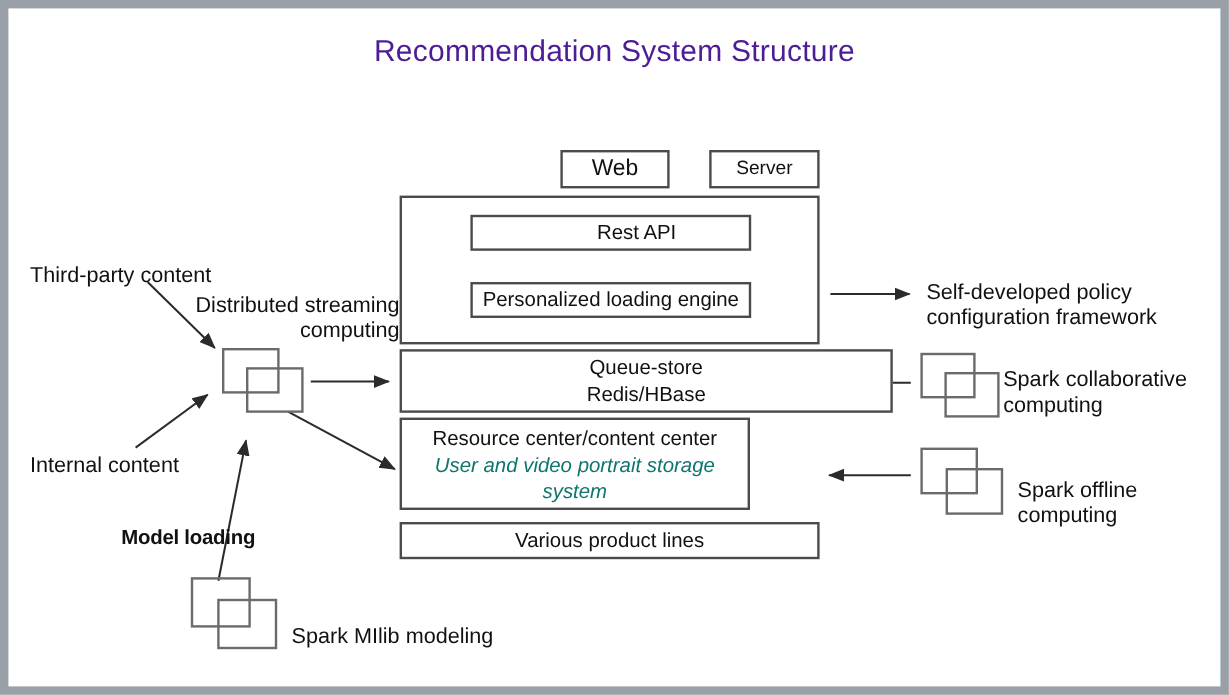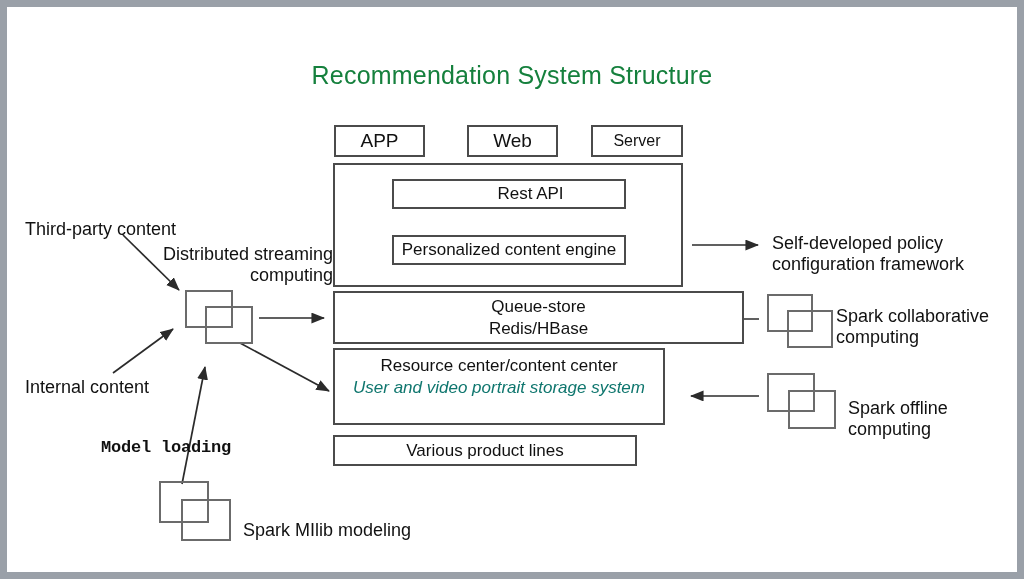--- a/index.html
+++ b/index.html
@@ -12,25 +12,25 @@
   #canvas{position:absolute;inset:0;}
 
   
   #wires{position:absolute;left:0;top:0;width:1010px;height:565px;overflow:visible;}
 
   .rbox{position:absolute;box-sizing:border-box;border:2px solid #4b4b4b;
         background:#fff;display:flex;align-items:center;justify-content:center;
         text-align:center;color:#111;}
 
   .title{position:absolute;left:0;right:0;top:22px;text-align:center;
-         font-size:25px;color:#15803d;letter-spacing:.2px;margin-top:32px;}
+         font-size:25px;color:#4c1d95;letter-spacing:.2px;}
 
   .lbl{position:absolute;color:#111;line-height:1.18;}
 
-  .lbl.heavy{font-family:Liberation Mono, monospace;font-weight:600;letter-spacing:-0.2px;}
+  .lbl.heavy{font-family:Liberation Sans, sans-serif;font-weight:600;letter-spacing:-0.2px;}
 
   .green{color:#0f766e;font-style:italic;}
 
   
   .sqicon{position:absolute;}
   .sqicon i{position:absolute;display:block;box-sizing:border-box;
             border:2px solid #6b6b6b;background:transparent;}
   .sqicon i.a{left:0;top:0;}
   .sqicon i.b{background:transparent;}
 
@@ -61,53 +61,50 @@
 
       <line x1="233" y1="336" x2="322" y2="384" stroke="#2b2b2b" stroke-width="1.7" marker-end="url(#ah)"></line>
 
       <line x1="685" y1="238" x2="751" y2="238" stroke="#2b2b2b" stroke-width="1.7" marker-end="url(#ah)"></line>
 
       <line x1="752" y1="312" x2="684" y2="312" stroke="#2b2b2b" stroke-width="1.7" marker-end="url(#ah)"></line>
 
       <line x1="752" y1="389" x2="684" y2="389" stroke="#2b2b2b" stroke-width="1.7" marker-end="url(#ah)"></line>
     </svg>
 
-    <div class="rbox" style="left:327px;top:118px;width:91px;height:32px;font-size:19px;">
-      <span>APP</span>
-    </div>
 
     <div class="rbox" style="left:460px;top:118px;width:91px;height:32px;font-size:19px;">
       <span>Web</span>
     </div>
 
     <div class="rbox" style="left:584px;top:118px;width:92px;height:32px;font-size:16px;">
       <span>Server</span>
     </div>
 
     <div class="stackbox" style="left:326px;top:156px;width:350px;height:124px;"></div>
 
     <div class="rbox" style="left:385px;top:172px;width:234px;height:30px;font-size:17px;padding-left:43px;">
       <span>Rest API</span>
     </div>
 
     <div class="rbox" style="left:385px;top:228px;width:234px;height:30px;font-size:17px;">
-      <span>Personalized content engine</span>
+      <span>Personalized loading engine</span>
     </div>
 
     <div class="rbox" style="left:326px;top:284px;width:411px;height:53px;flex-direction:column;font-size:17px;line-height:1.25;">
       <span>Queue-store</span>
       <span>Redis/HBase</span>
     </div>
 
-    <div class="rbox" style="left:326px;top:341px;width:332px;height:77px;flex-direction:column;justify-content:flex-start;padding-top:5px;font-size:17px;line-height:1.3;">
+    <div class="rbox" style="left:326px;top:341px;width:292px;height:77px;flex-direction:column;justify-content:flex-start;padding-top:5px;font-size:17px;line-height:1.3;">
       <span>Resource center/content center</span>
       <span class="green">User and video portrait storage system</span>
     </div>
 
-    <div class="rbox" style="left:326px;top:428px;width:304px;height:31px;font-size:17px;">
+    <div class="rbox" style="left:326px;top:428px;width:350px;height:31px;font-size:17px;">
       <span>Various product lines</span>
     </div>
 
     <div class="lbl" style="left:18px;top:212px;font-size:18px;">Third-party content</div>
 
     <div class="lbl" style="left:146px;top:237px;width:180px;font-size:18px;text-align:right;white-space:pre-line;">Distributed streaming
 computing</div>
 
     <div class="lbl" style="left:18px;top:370px;font-size:18px;">Internal content</div>
 

